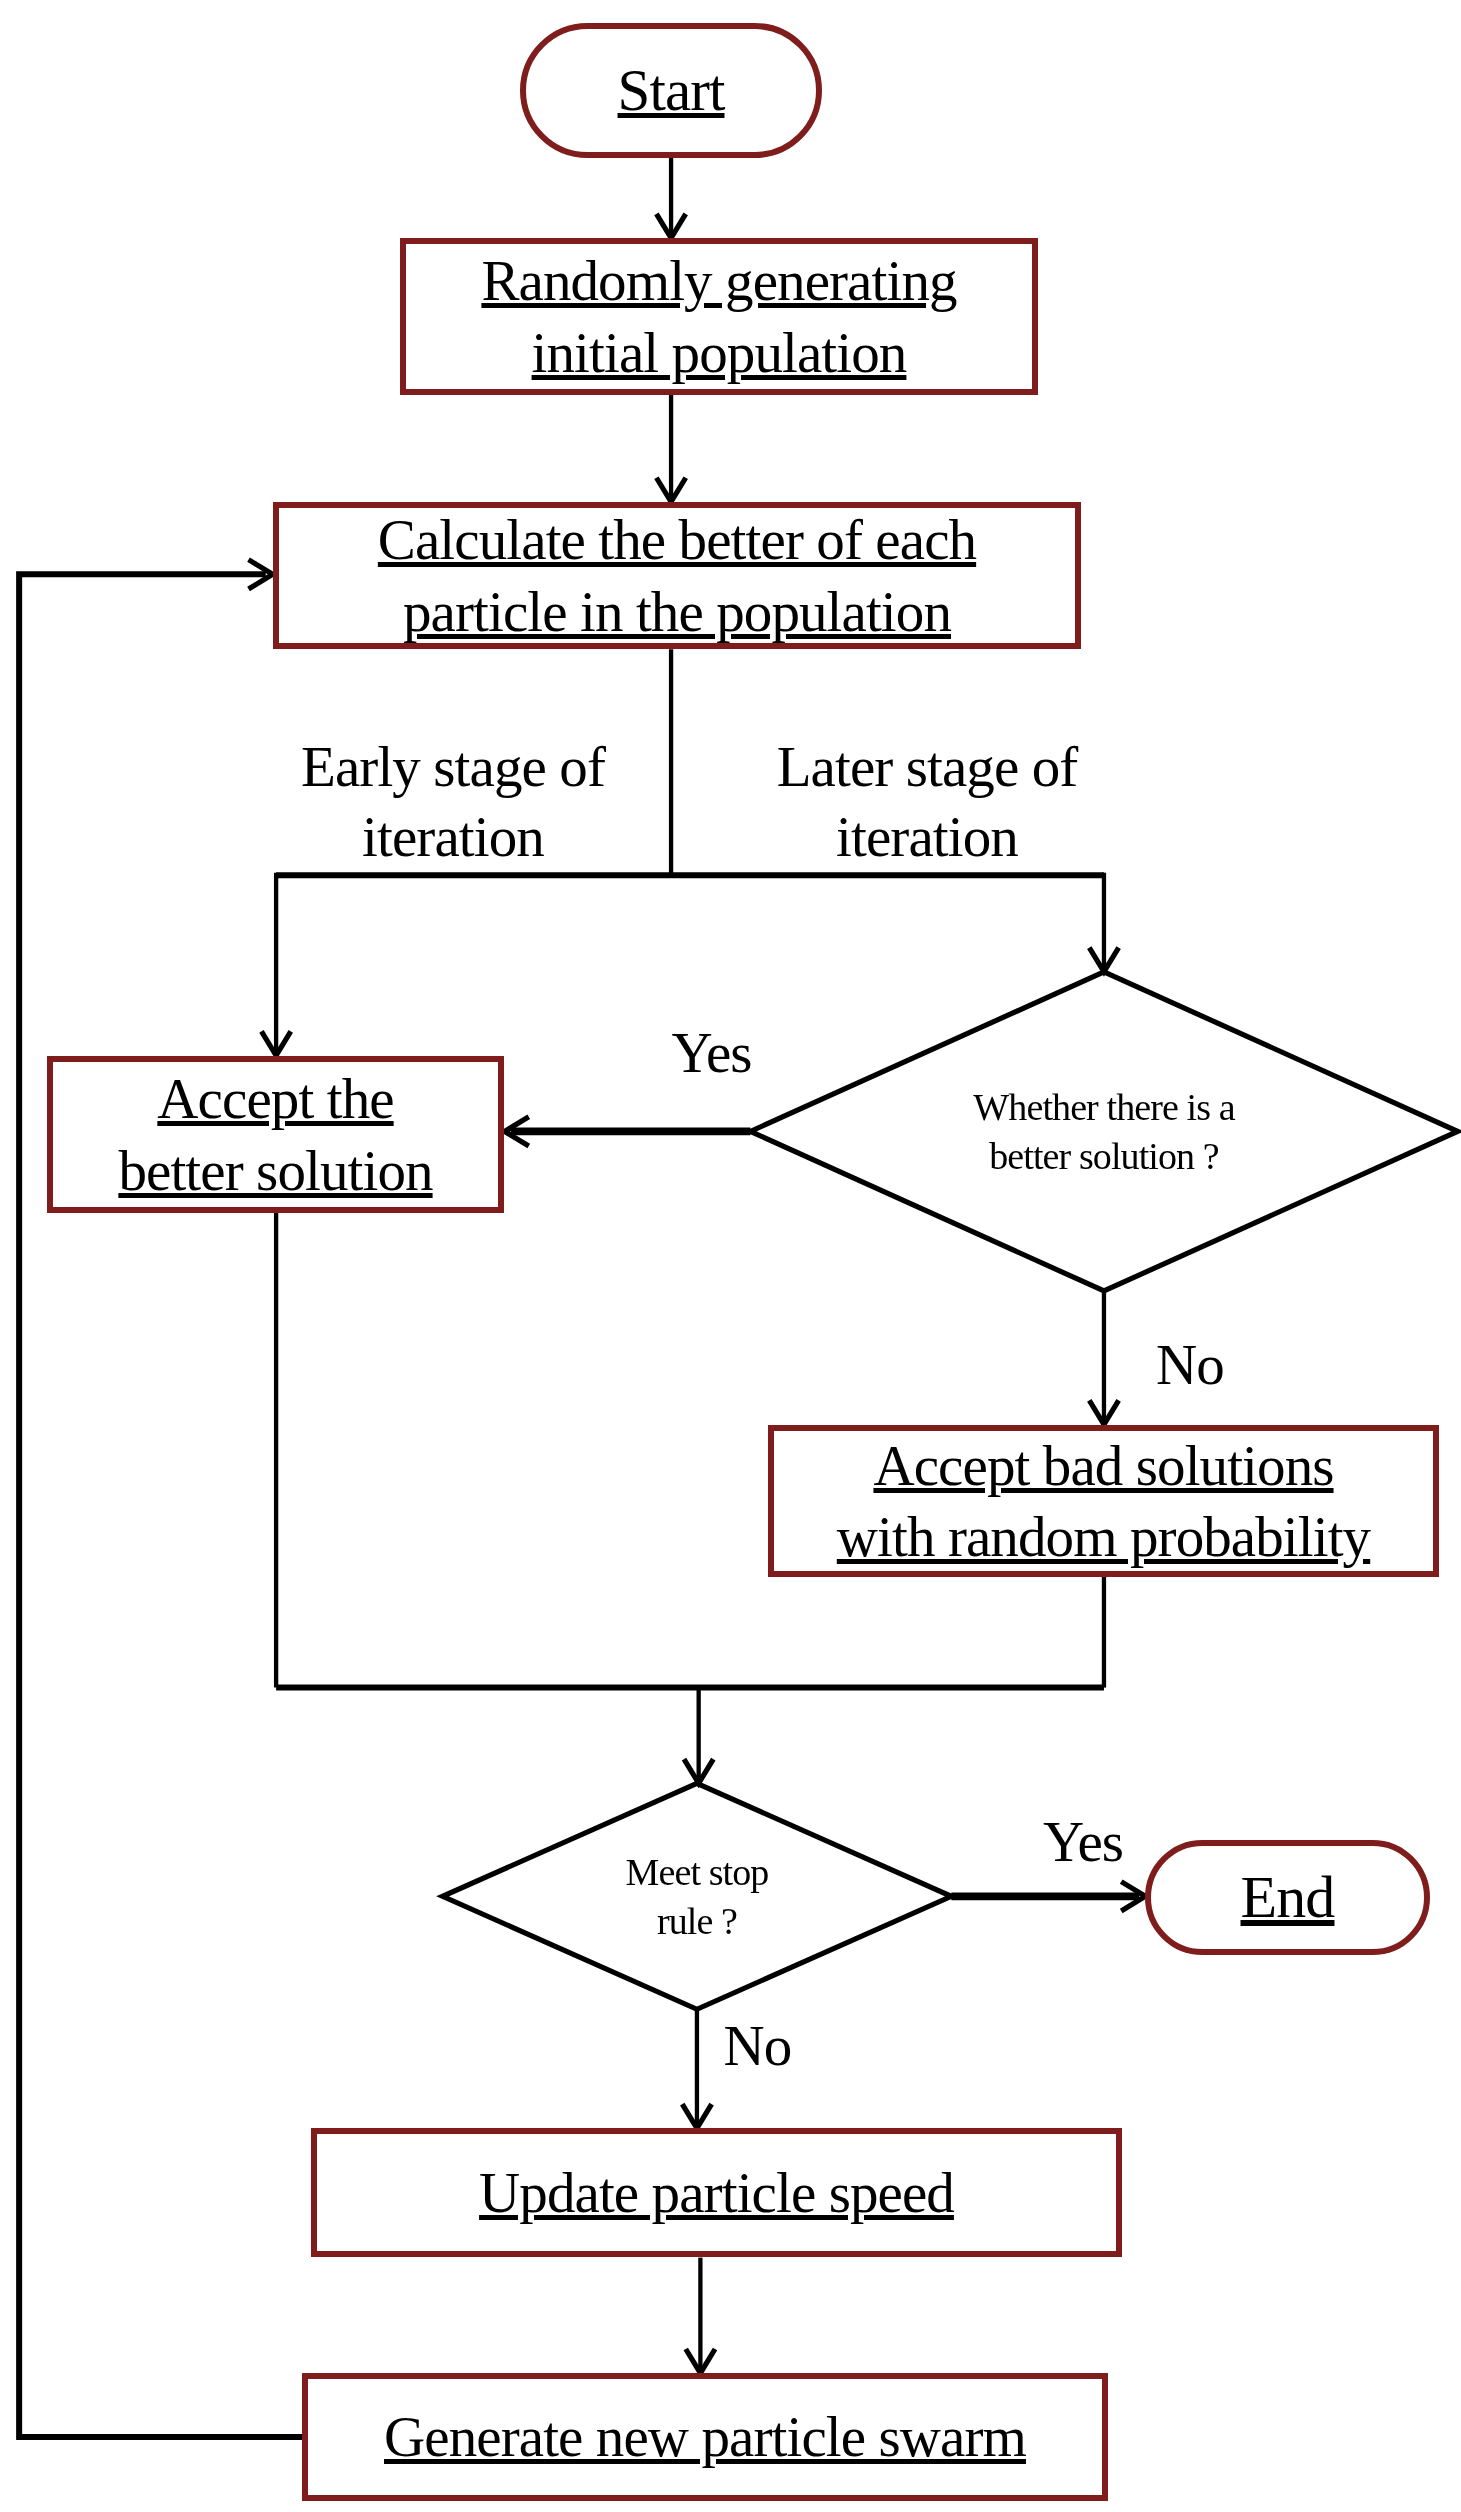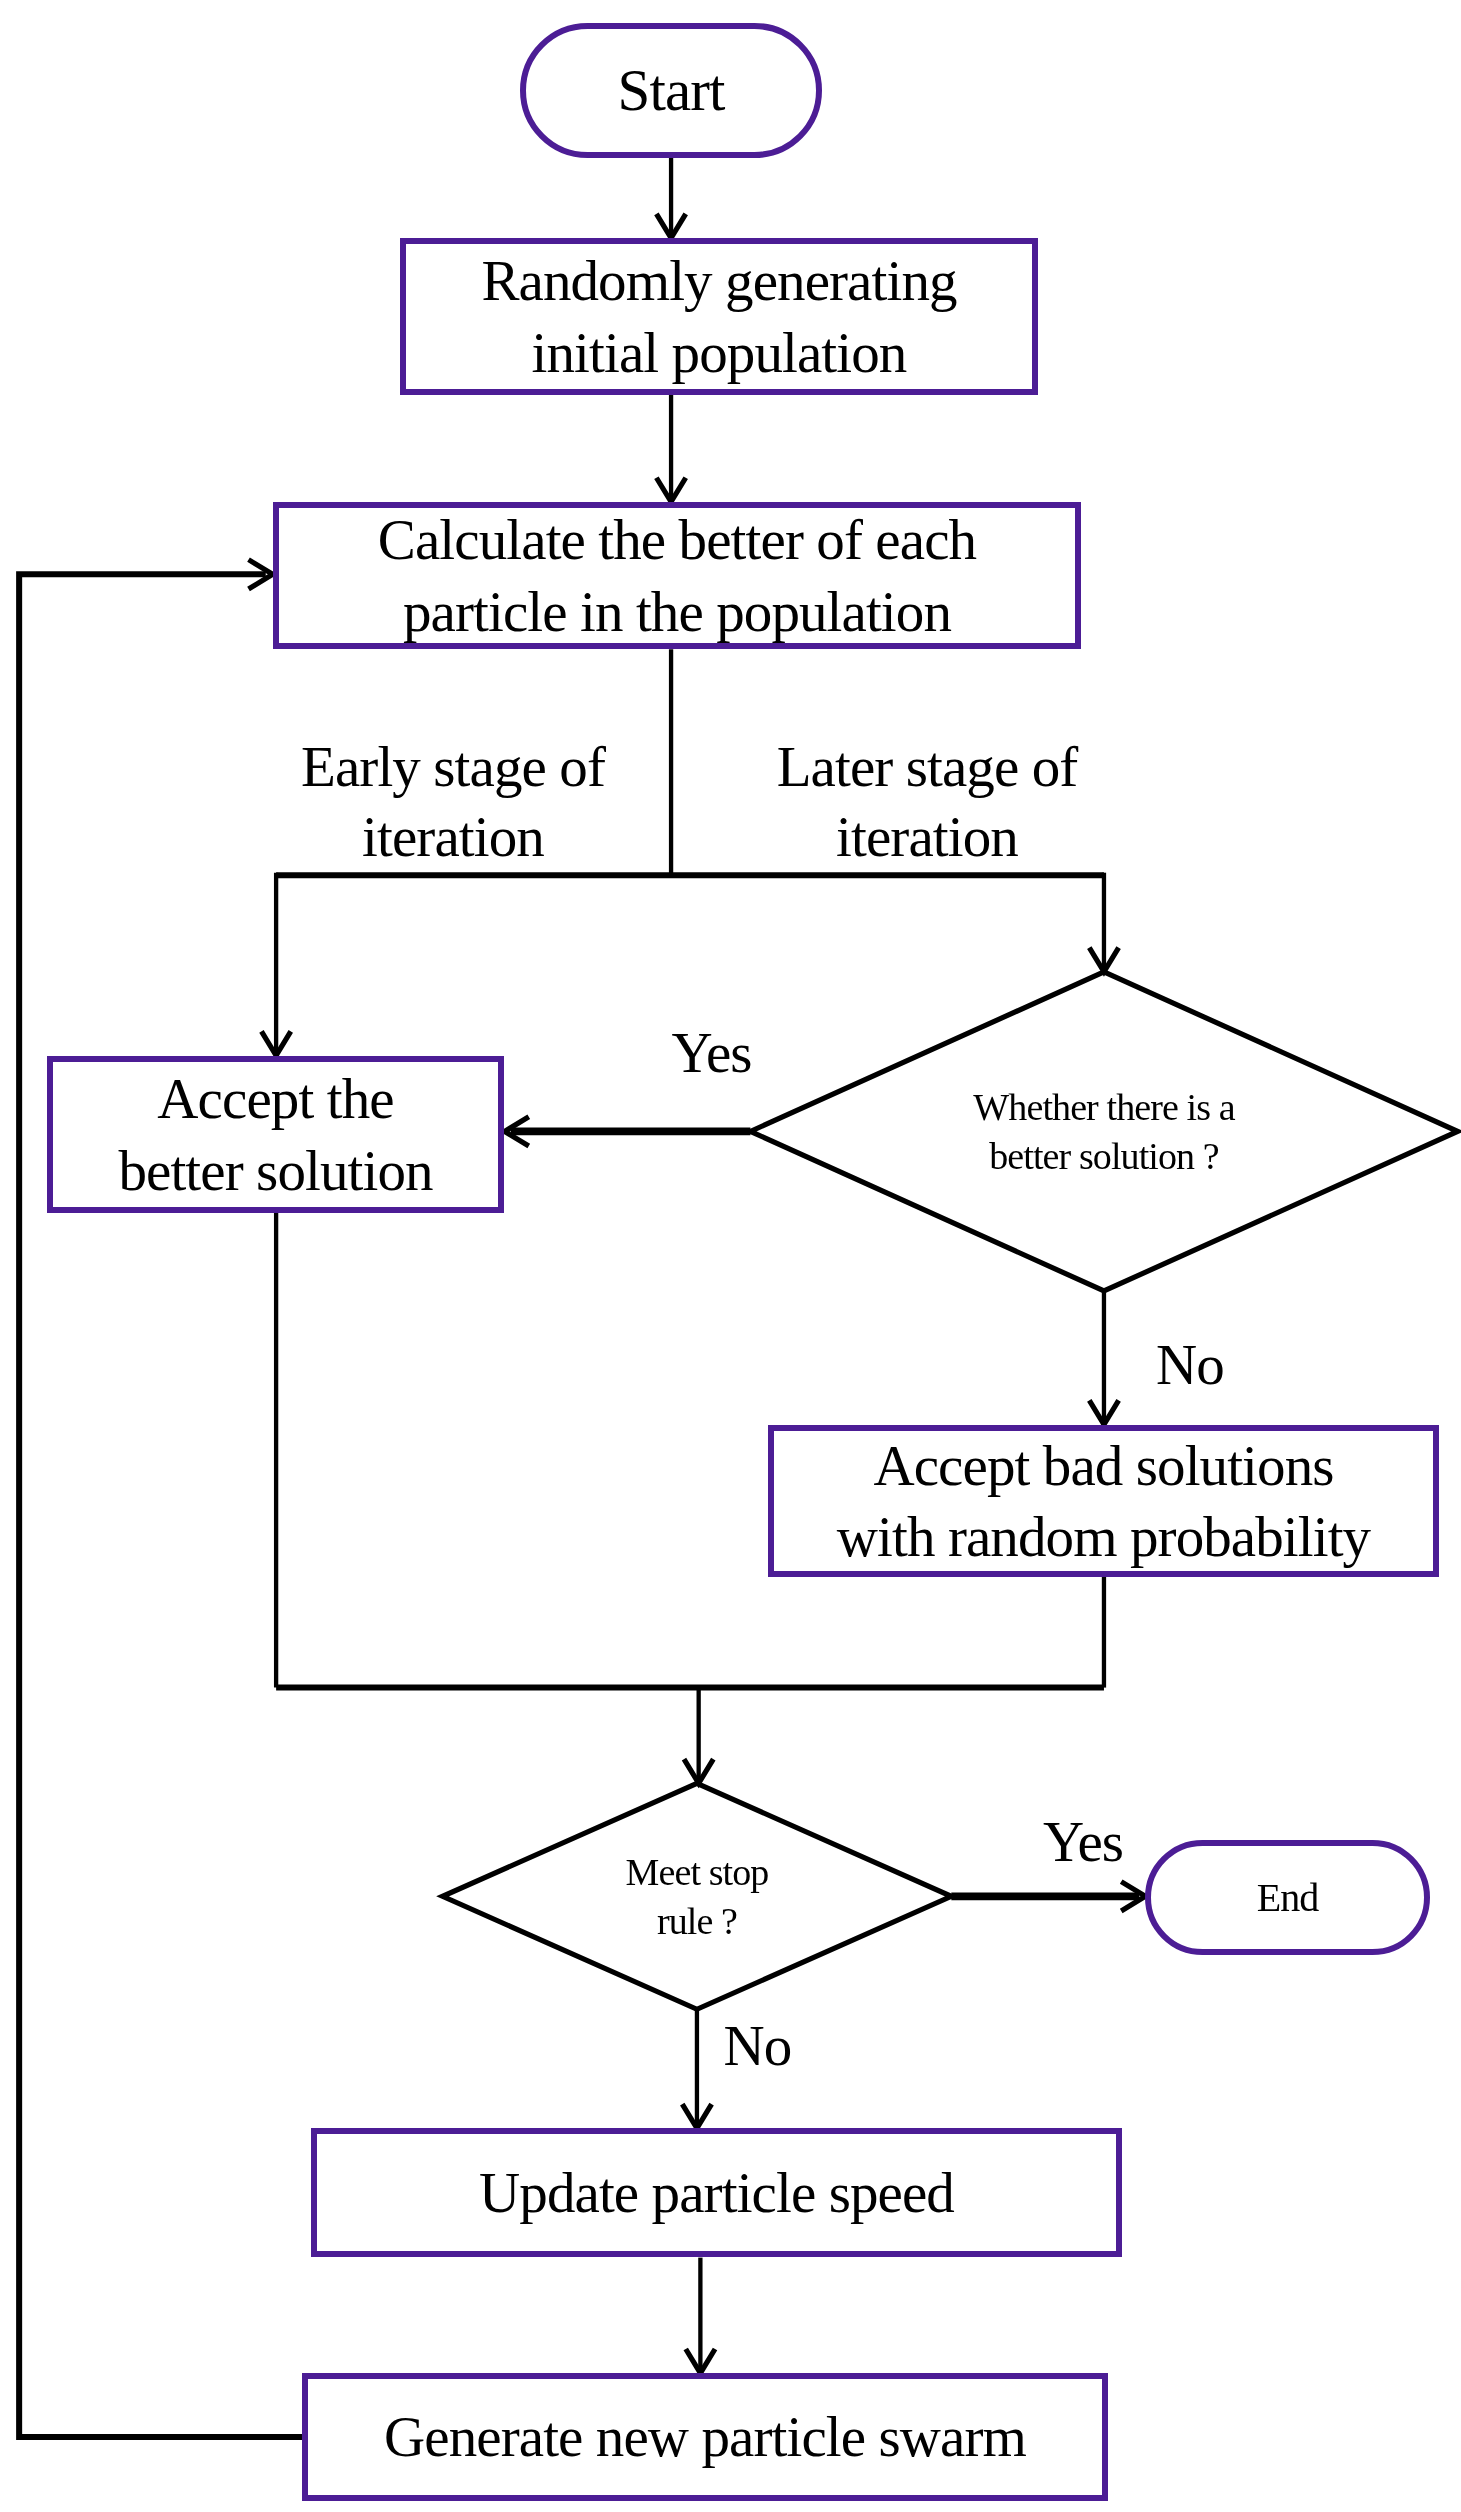--- a/index.html
+++ b/index.html
@@ -18,29 +18,30 @@
   }
   #connector-layer {
     position: absolute;
     left: 0;
     top: 0;
   }
   .node {
     position: absolute;
     box-sizing: border-box;
     background: #ffffff;
-    border: 6px solid #4c1d95;
+    border: 6px solid #7f1d1d;
     display: flex;
     align-items: center;
     justify-content: center;
     text-align: center;
     white-space: pre-line;
     font-size: 57px;
     line-height: 1.25;
     letter-spacing: -0.9px;
+    text-decoration: underline;
   }
   .terminal {
     border-radius: 78px;
     font-size: 59px;
   }
   .diamond-label {
     position: absolute;
     box-sizing: border-box;
     background: transparent;
     display: flex;
@@ -65,21 +66,21 @@
     letter-spacing: -0.9px;
   }
   
   #start-terminator        { left: 520px;  top: 23px;   width: 302px; height: 135px; }
   #init-population-box     { left: 352px;  top: 238px;  width: 638px; height: 157px; margin-left: 48px; }
   #calc-fitness-box        { left: 273px;  top: 502px;  width: 808px; height: 147px; }
   #accept-better-box       { left: 47px;   top: 1056px; width: 457px; height: 157px; }
   #accept-bad-box          { left: 768px;  top: 1425px; width: 671px; height: 152px; }
   #update-speed-box        { left: 311px;  top: 2128px; width: 811px; height: 129px; }
   #generate-swarm-box      { left: 302px;  top: 2373px; width: 806px; height: 128px; }
-  #end-terminator          { left: 1145px; top: 1840px; width: 285px; height: 115px; font-size: 40px; }
+  #end-terminator          { left: 1145px; top: 1840px; width: 285px; height: 115px; font-size: 60px; }
   #better-diamond-label    { left: 789px;  top: 1049px; width: 630px; height: 166px; }
   #stop-diamond-label      { left: 546px;  top: 1814px; width: 302px; height: 166px; }
   
   #early-stage-label       { left: 246px;  top: 729px;  width: 414px; height: 145px; }
   #later-stage-label       { left: 720px;  top: 729px;  width: 414px; height: 145px; }
   #better-yes-label        { left: 647px;  top: 1016px; width: 129px; height: 74px; }
   #better-no-label         { left: 1121px; top: 1328px; width: 138px; height: 74px; }
   #stop-yes-label          { left: 1016px; top: 1805px; width: 134px; height: 74px; }
   #stop-no-label           { left: 695px;  top: 2009px; width: 125px; height: 74px; }
 </style>

